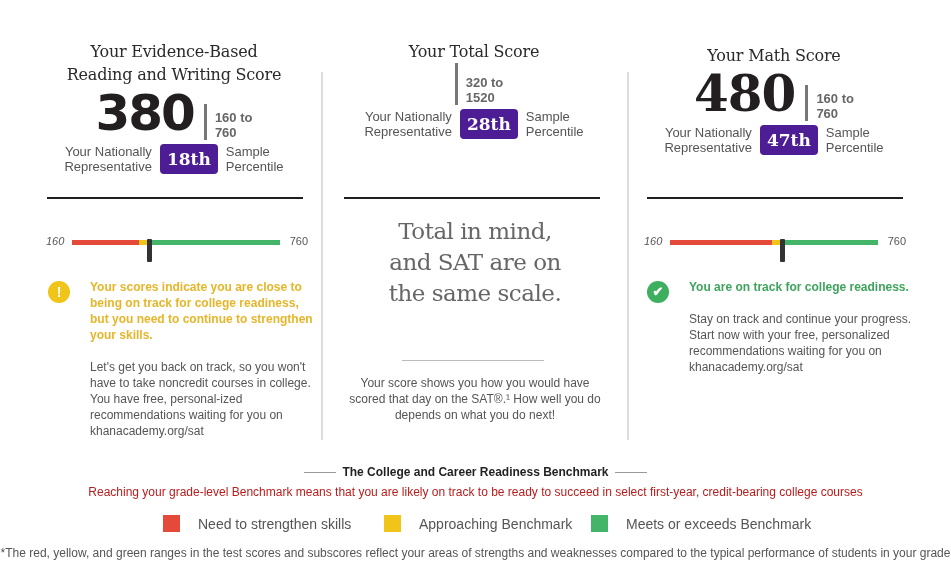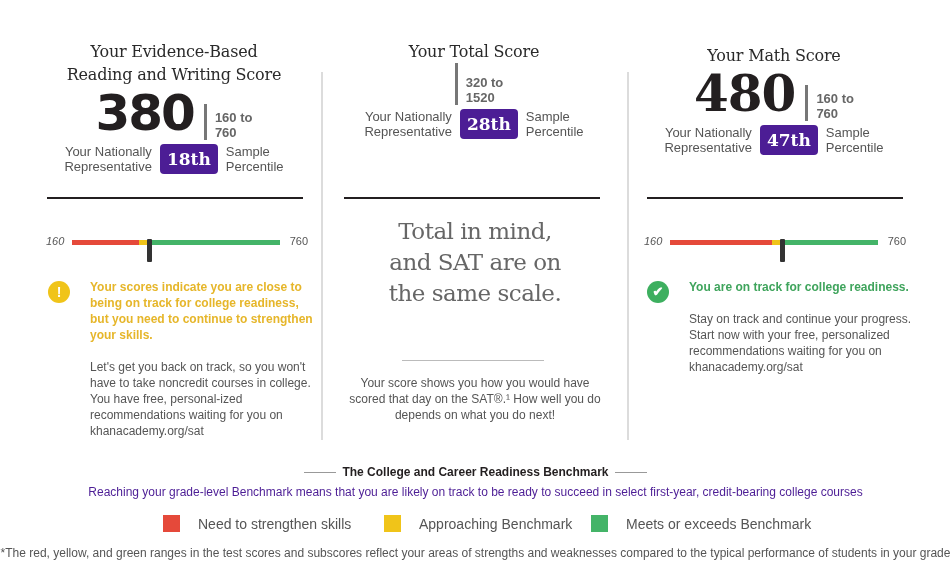--- a/index.html
+++ b/index.html
@@ -61,21 +61,21 @@
   .msg-head.ok { color: #3fa45c; }
   .msg-body { margin-left: 42px; margin-top: 16px; font-size: 12px; line-height: 16px; color: #555; }
 
   .mid-big { position: absolute; left: 344px; width: 262px; top: 216px; text-align: center; font-family: "DejaVu Serif", serif; font-size: 23px; line-height: 31px; color: #666; letter-spacing: -0.5px; }
   .mid-big sup { font-size: 9px; vertical-align: top; position: relative; top: 4px; }
   .mid-rule { position: absolute; left: 402px; width: 142px; top: 360px; height: 1px; background: #bbb; }
   .mid-small { position: absolute; left: 344px; width: 262px; top: 375px; text-align: center; font-size: 12px; line-height: 16px; color: #555; }
 
   .bench-title { position: absolute; top: 465px; left: 0; width: 951px; text-align: center; font-size: 12px; font-weight: bold; color: #231f20; }
   .bench-title .dash { display: inline-block; width: 32px; height: 1px; background: #999; vertical-align: middle; margin: 0 6px; }
-  .bench-sub { position: absolute; top: 485px; left: 0; width: 951px; text-align: center; font-size: 12px; color: #4c1d95; }
+  .bench-sub { position: absolute; top: 485px; left: 0; width: 951px; text-align: center; font-size: 12px; color: #b91c1c; }
   .legend { position: absolute; top: 515px; left: 0; width: 951px; }
   .leg-item { position: absolute; top: 0; display: flex; align-items: center; }
   .leg-sw { width: 17px; height: 17px; }
   .leg-txt { margin-left: 18px; font-size: 14px; color: #555; }
   .footnote { position: absolute; top: 546px; left: 0; width: 951px; text-align: center; font-size: 12px; color: #555; }
 </style>
 </head>
 <body>
 
 <div class="vdiv vdiv-1"></div>

